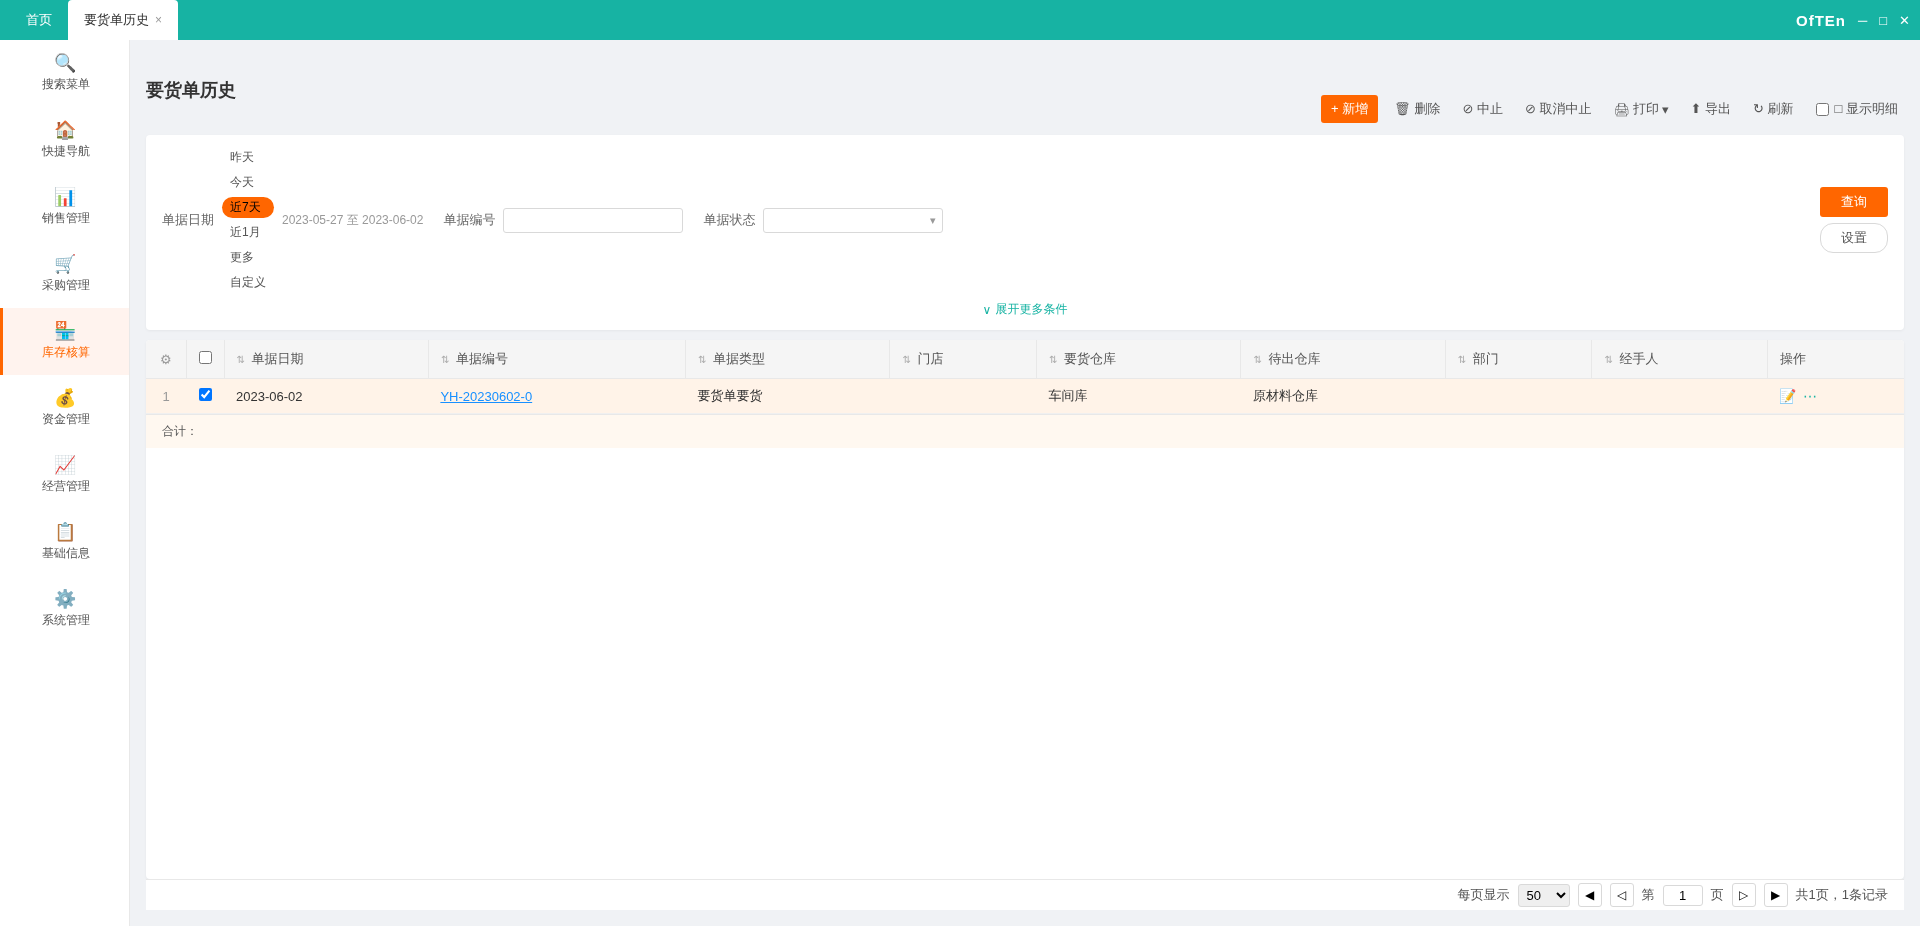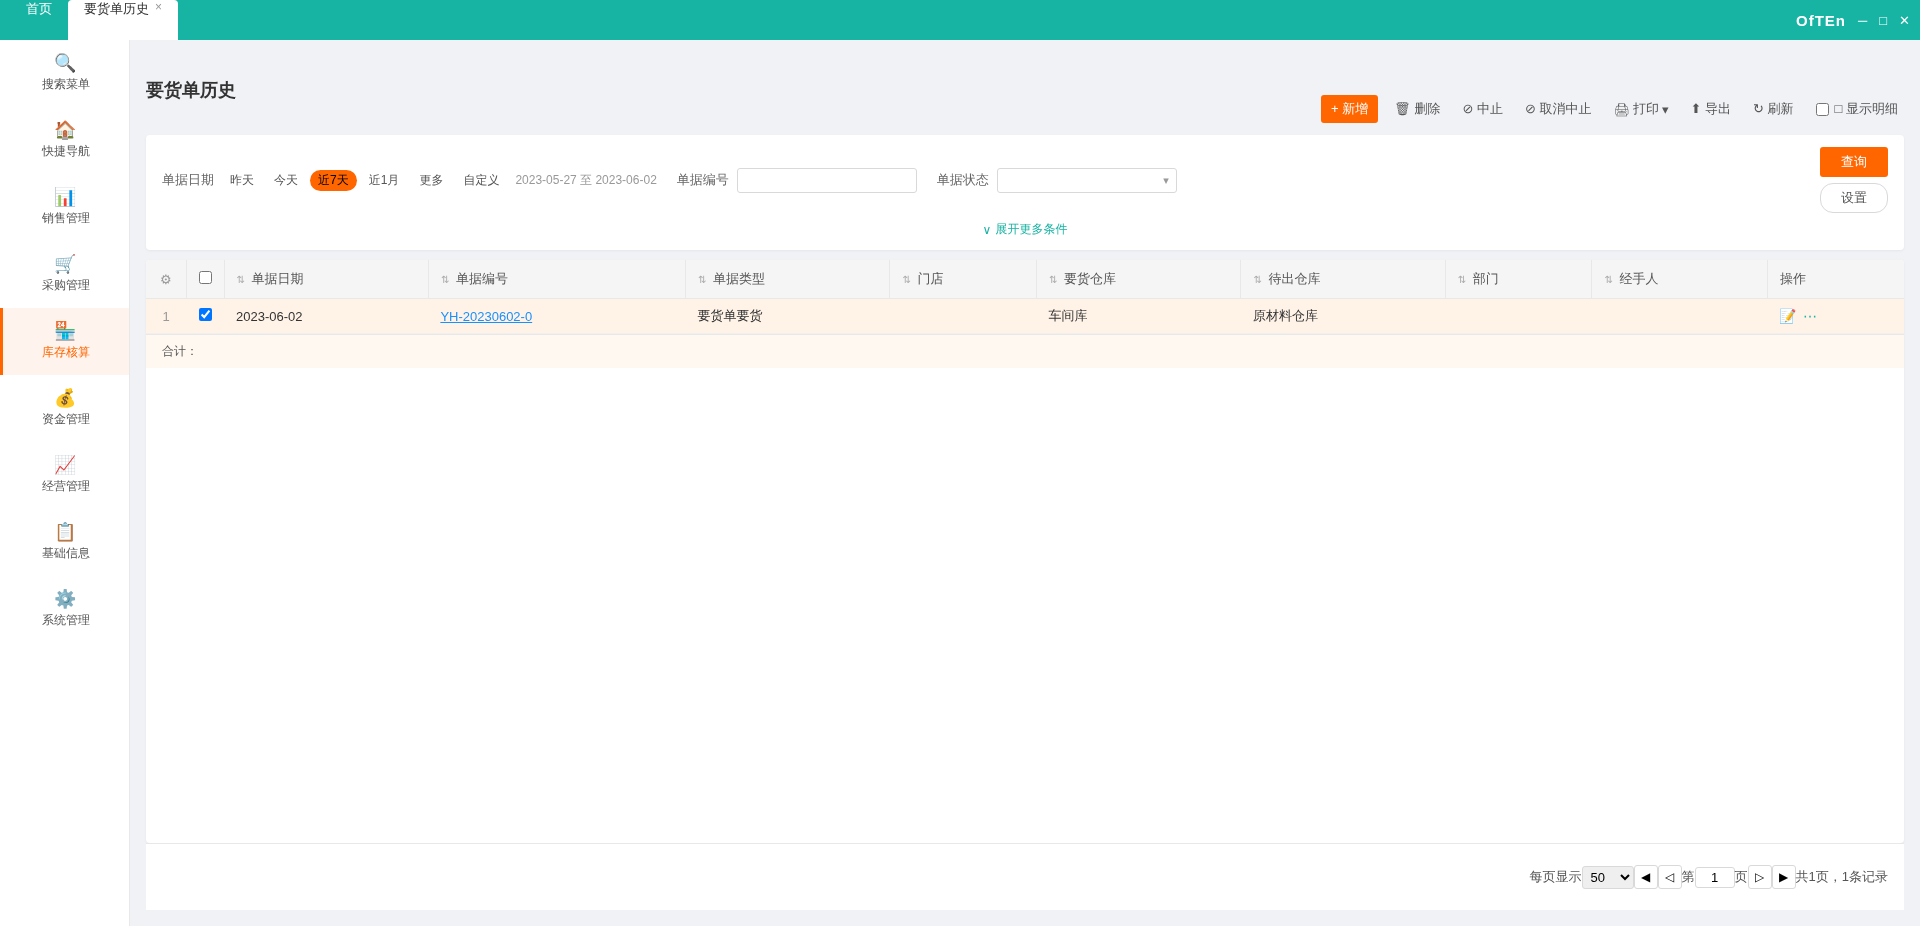--- a/index.html
+++ b/index.html
@@ -10,20 +10,21 @@
       height: 40px;
       background: #17b3a3;
       display: flex;
       align-items: center;
       padding: 0 10px;
       flex-shrink: 0;
     }
     .tab-item {
       height: 40px;
       display: flex;
+      align-items: center;
       padding: 0 16px;
       color: #fff;
       font-size: 13px;
       cursor: pointer;
       position: relative;
     }
     .tab-item.home {
       background: transparent;
     }
     .tab-item.active {
@@ -152,20 +153,21 @@
       gap: 8px;
     }
     .filter-label {
       color: #666;
       font-size: 13px;
       white-space: nowrap;
     }
     .date-pills {
       display: flex;
       gap: 4px;
+      flex-direction: column;
     }
     .date-pill {
       padding: 2px 8px;
       border-radius: 12px;
       font-size: 12px;
       cursor: pointer;
       color: #555;
     }
     .date-pill.active {
       background: #ff6600;
@@ -302,23 +304,24 @@
       color: #555;
       display: flex;
       align-items: center;
     }
 
     
     .pagination-bar {
       display: flex;
       align-items: center;
       justify-content: flex-end;
-      padding: 21px 16px;
+      padding: 3px 16px;
       background: #fff;
       border-top: 1px solid #e8e8e8;
+      gap: 8px;
       font-size: 13px;
       color: #555;
     }
     .page-size-select {
       border: 1px solid #d9d9d9;
       border-radius: 3px;
       padding: 2px 4px;
       font-size: 13px;
     }
     .page-btn {

